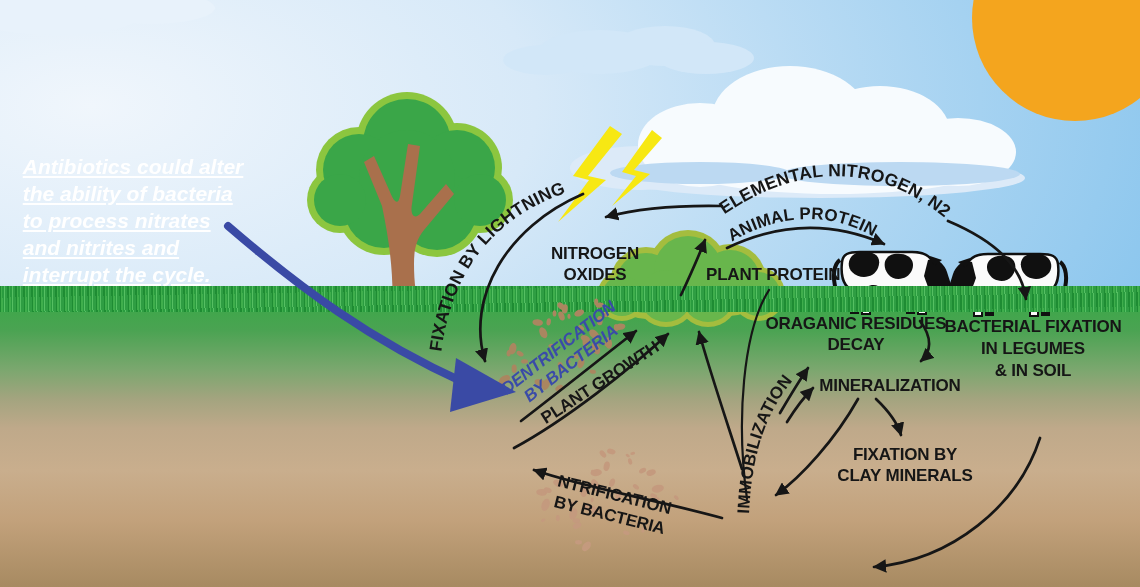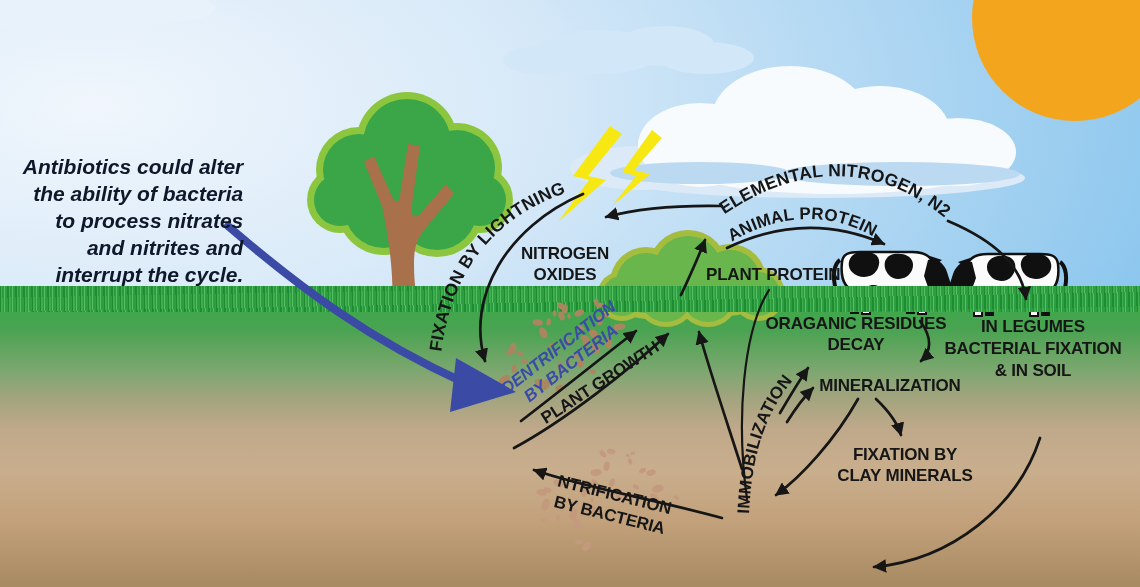--- a/index.html
+++ b/index.html
@@ -11,22 +11,22 @@
           background:linear-gradient(180deg,#2e9d3c 0%,#3ea74a 6%,#4aa352 14%,#7aa76e 27%,
                      #a3a47f 37%,#bfa98a 47%,#c9ae8d 61%,#c2a17b 78%,#a78a61 100%);}
   .grass{position:absolute;left:0;top:286px;width:1140px;height:26px;
          background:repeating-linear-gradient(88deg,#1e8c33 0 1.5px,#3fae4c 1.5px 3px,
                     #2a9c3f 3px 4.5px,#55bf62 4.5px 5.5px,#2f9e43 5.5px 8px);}
   svg.layer{position:absolute;left:0;top:0;}
   .lbl{position:absolute;font:700 17px/21px "Liberation Sans",sans-serif;color:#161616;
        letter-spacing:-0.2px;text-align:center;white-space:nowrap;transform:translate(-50%,0);}
   .lbl.left{transform:none;text-align:right;}
   .note{position:absolute;left:133px;top:153px;transform:translate(-50%,0);
-        font:italic 700 21px/27px "Liberation Sans",sans-serif;color:#0f172a;
-        text-align:right;white-space:nowrap;}
+        font:italic 700 21px/27px "Liberation Sans",sans-serif;color:#ffffff;
+        text-align:left;white-space:nowrap;text-decoration:underline;}
   .bluelbl{color:#3a4ba8;font-style:italic;}
   .curvetxt{font:700 17px "Liberation Sans",sans-serif;fill:#161616;letter-spacing:0.2px;}
   .curvetxt.big{font-size:17.5px;}
   .arw{stroke:#161616;stroke-width:2.7;fill:none;stroke-linecap:round;}
   .thin{stroke:#161616;stroke-width:2.2;fill:none;stroke-linecap:round;}
 </style>
 </head>
 <body>
 
 <div class="stage">
@@ -257,35 +257,35 @@
   </svg>
 
   <div class="note">
     <div>Antibiotics could alter</div>
     <div>the ability of bacteria</div>
     <div>to process nitrates</div>
     <div>and nitrites and</div>
     <div>interrupt the cycle.</div>
   </div>
 
-  <div class="lbl" style="left:565px;top:243px;">
+  <div class="lbl" style="left:595px;top:243px;">
     <div>NITROGEN</div>
     <div>OXIDES</div>
   </div>
 
   <div class="lbl left" style="left:706px;top:264px;">PLANT PROTEIN</div>
 
   <div class="lbl" style="left:856px;top:313px;">
     <div>ORAGANIC RESIDUES</div>
     <div>DECAY</div>
   </div>
 
   <div class="lbl" style="left:1033px;top:316px;line-height:22px;">
+    <div>BACTERIAL FIXATION</div>
     <div>IN LEGUMES</div>
-    <div>BACTERIAL FIXATION</div>
     <div>&amp; IN SOIL</div>
   </div>
 
   <div class="lbl" style="left:890px;top:375px;">MINERALIZATION</div>
 
   <div class="lbl" style="left:905px;top:444px;">
     <div>FIXATION BY</div>
     <div>CLAY MINERALS</div>
   </div>
 

